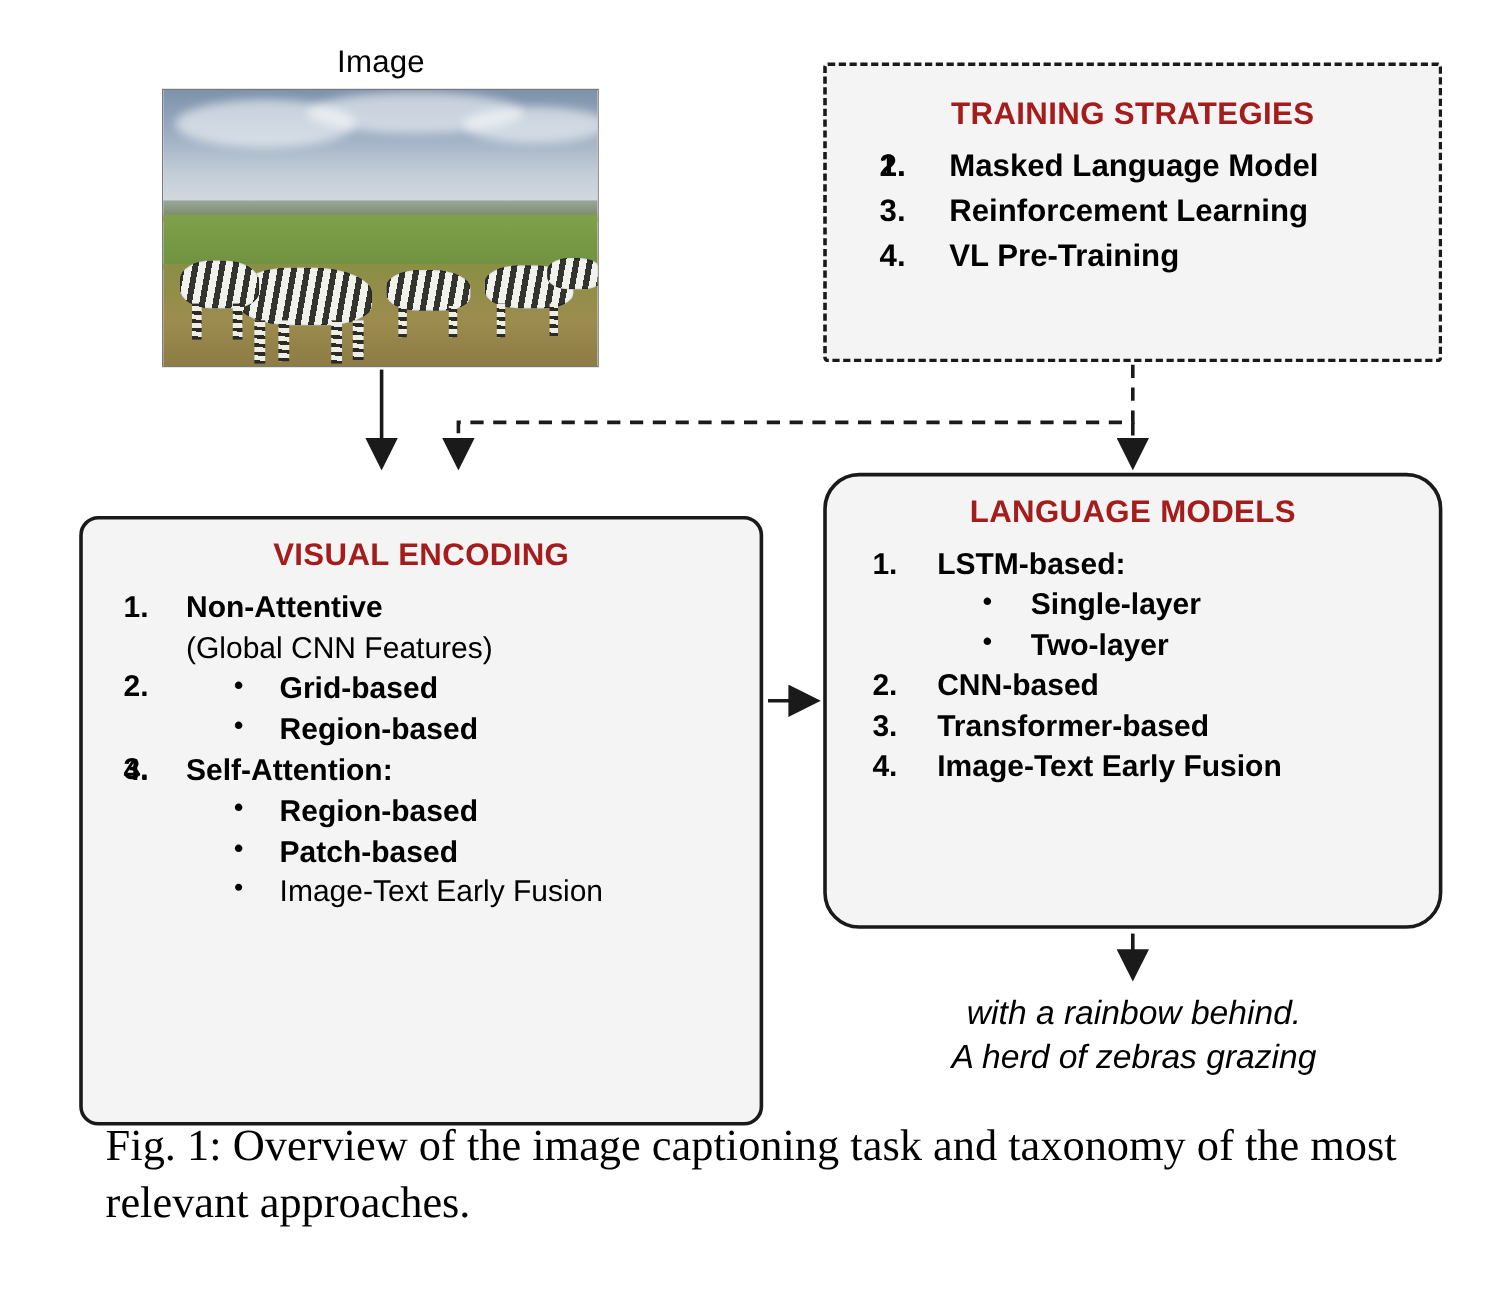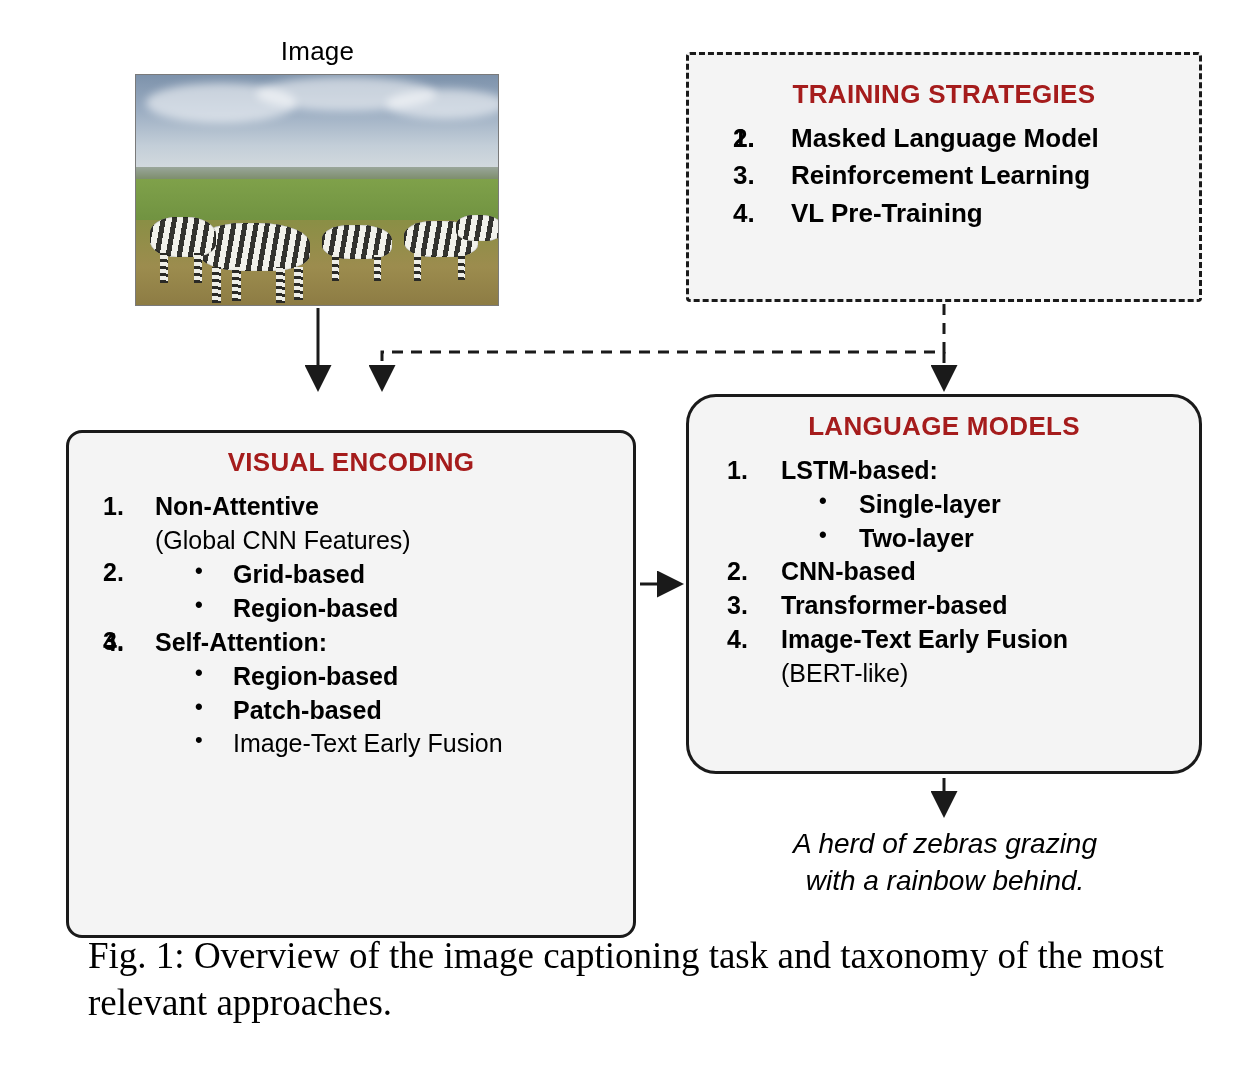--- a/index.html
+++ b/index.html
@@ -351,28 +351,27 @@
 
     <li class="oitem">
       <span class="num">3.</span>
       <span>Transformer-based</span>
     </li>
 
     <li class="oitem">
       <span class="num">4.</span>
       <span>Image-Text Early Fusion</span>
     </li>
-    <div class="sub">(BERT-like)</div>
 
   </ul>
 </div>
 
 <div id="caption-out">
+  <div>with a rainbow behind.</div>
   <div>A herd of zebras grazing</div>
-  <div>with a rainbow behind.</div>
 </div>
 
 <div id="figure-caption">Fig. 1: Overview of the image captioning task and taxonomy of the most relevant approaches.</div>
 
 <svg id="arrows" viewBox="0 0 1246 1090">
   <defs>
     <marker id="ah" markerWidth="9" markerHeight="9" refX="7" refY="4.5" orient="auto">
       <path d="M0,0 L9,4.5 L0,9 z" fill="#1a1a1a"></path>
     </marker>
   </defs>

